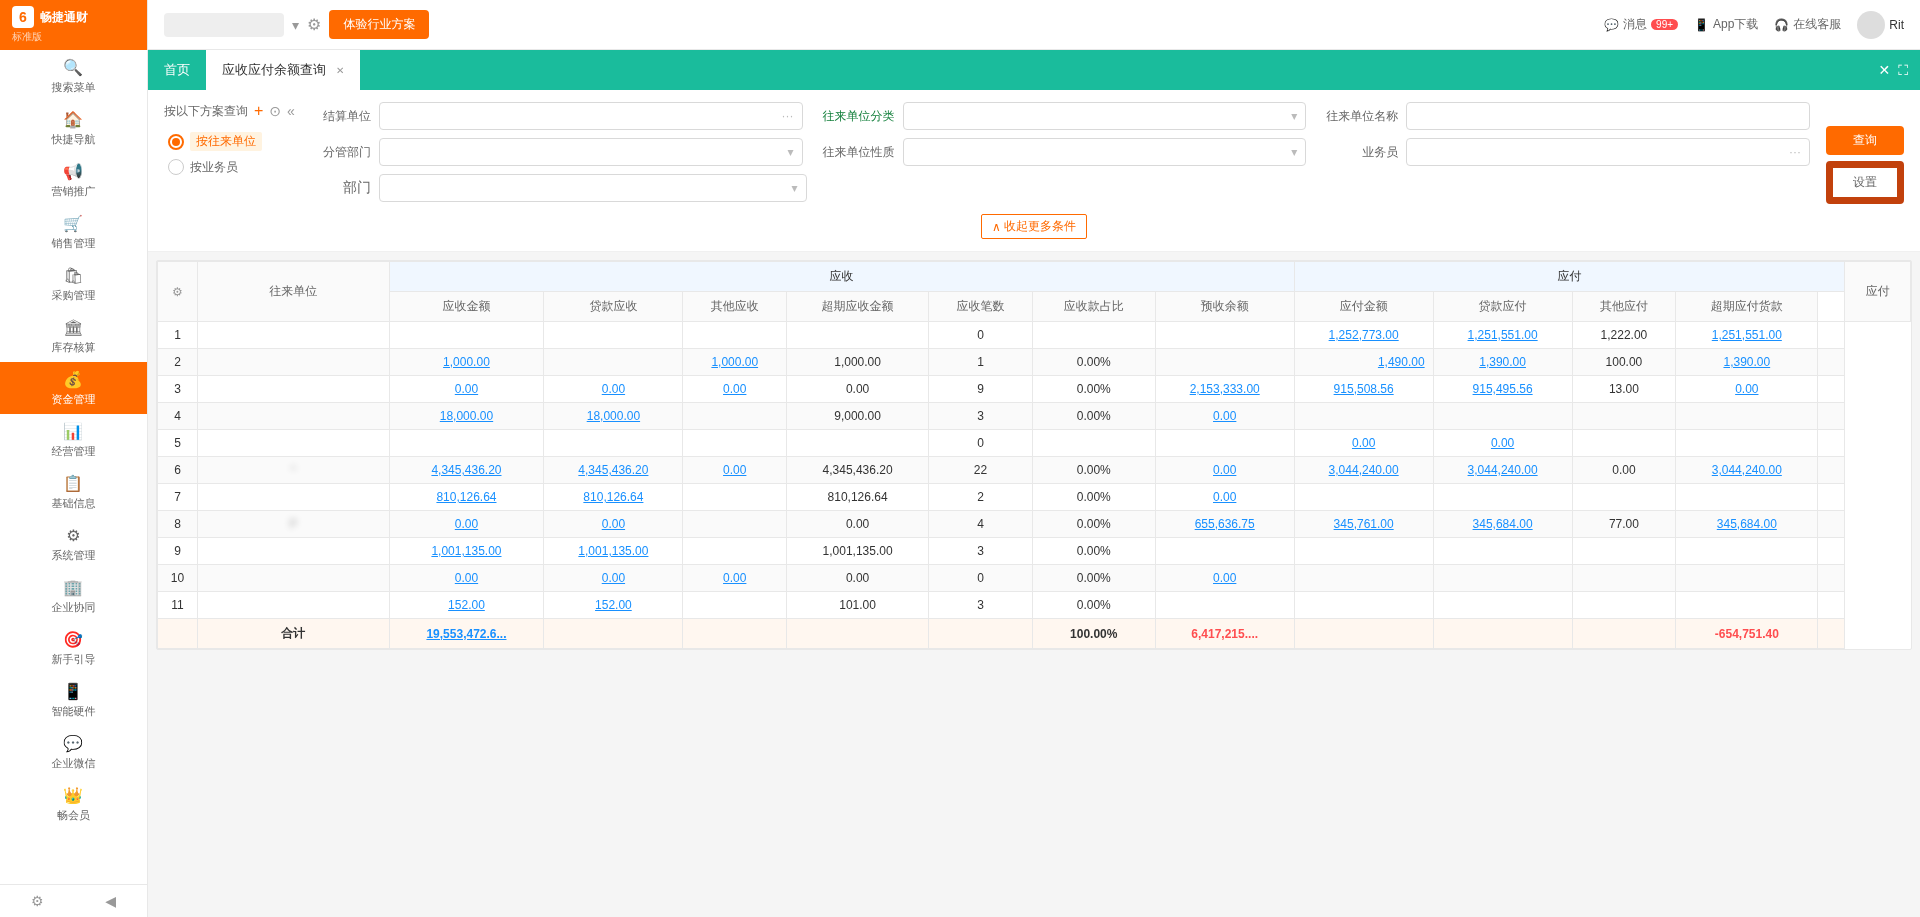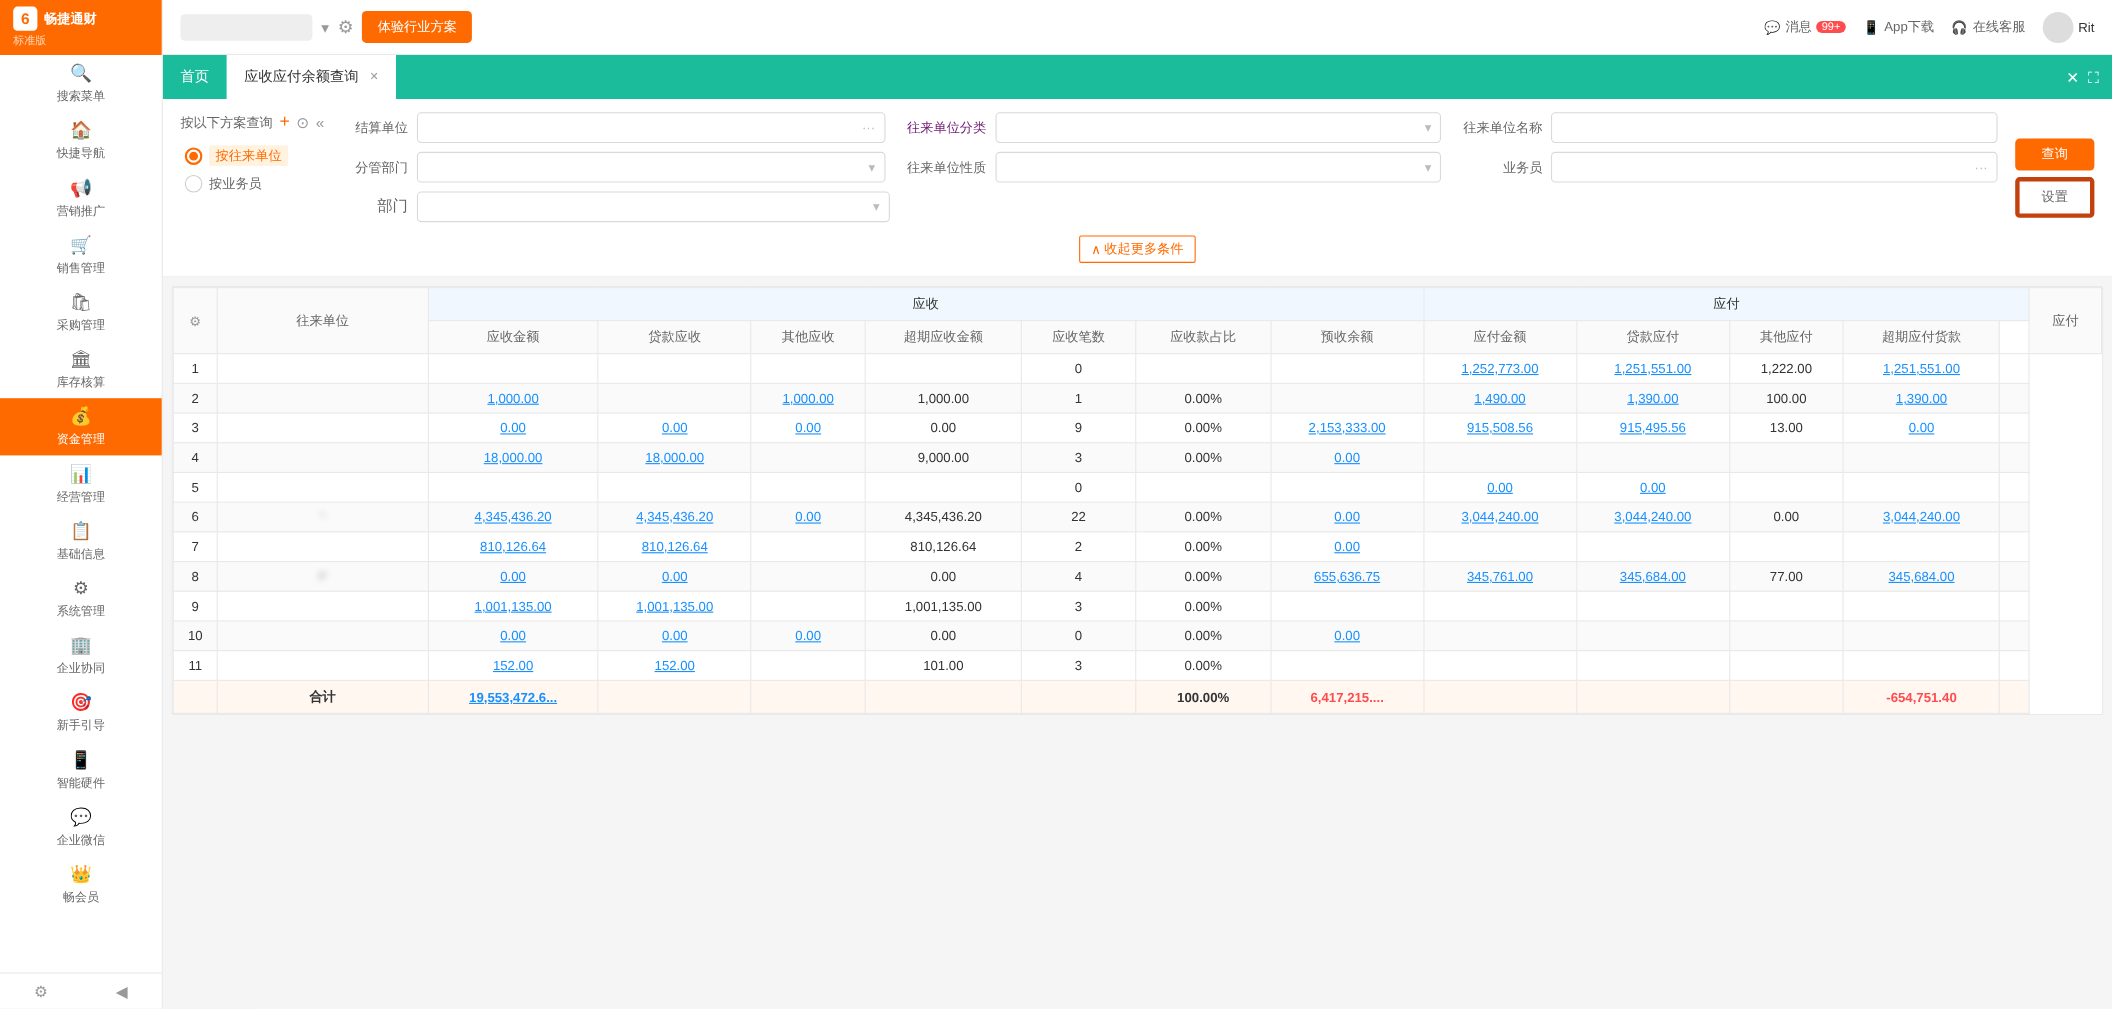--- a/index.html
+++ b/index.html
@@ -41,21 +41,21 @@
     .page-header { background: #fff; padding: 12px 16px 0; display: flex; align-items: center; justify-content: space-between; }
     .page-title { font-size: 16px; font-weight: bold; color: #333; }
     .page-actions { display: flex; gap: 8px; }
     .page-action-btn { color: #ff6a00; font-size: 12px; cursor: pointer; display: flex; align-items: center; gap: 3px; }
 
     
     .search-area { background: #fff; padding: 12px 16px; border-bottom: 1px solid #f0f0f0; }
 
     
     .query-btn { background: #ff6a00; color: #fff; border: none; padding: 6px 20px; border-radius: 4px; cursor: pointer; font-size: 12px; margin-right: 0; }
-    .setting-btn { background: #fff; color: #666; border: 4px solid #c2410c; padding: 6px 20px; border-radius: 4px; cursor: pointer; font-size: 12px; }
+    .setting-btn { background: #fff; color: #666; border: 7px solid #c2410c; padding: 6px 20px; border-radius: 4px; cursor: pointer; font-size: 12px; }
 
     
     .table-area { background: #fff; margin: 8px; border: 1px solid #e8e8e8; border-radius: 2px; }
     .data-table { width: 100%; border-collapse: collapse; font-size: 12px; }
     .data-table th, .data-table td { border: 1px solid #e8e8e8; padding: 6px 8px; text-align: center; white-space: nowrap; }
     .data-table th { background: #fafafa; color: #666; font-weight: normal; }
     .data-table th.group-header { background: #f0f7ff; color: #333; }
     .data-table td { color: #333; }
     .data-table tr:nth-child(even) td { background: #fafafa; }
     .data-table .link-cell { color: #1890ff; text-decoration: underline; cursor: pointer; }
@@ -213,21 +213,21 @@
         </div>
 
         <div style="flex:1;">
 
           <div style="display:grid;grid-template-columns:1fr 1fr 1fr;gap:12px;margin-bottom:8px;align-items:center;">
             <div style="display:flex;align-items:center;gap:8px;">
               <label style="min-width:60px;text-align:right;color:#666;font-size:12px;">结算单位</label>
               <div style="flex:1;border:1px solid #d9d9d9;border-radius:4px;height:28px;display:flex;align-items:center;padding:0 8px;justify-content:flex-end;color:#bbb;cursor:pointer;">···</div>
             </div>
             <div style="display:flex;align-items:center;gap:8px;">
-              <label style="min-width:80px;text-align:right;color:#701a75;font-size:12px;">往来单位分类</label>
+              <label style="min-width:80px;text-align:right;color:#15803d;font-size:12px;">往来单位分类</label>
               <div style="flex:1;border:1px solid #d9d9d9;border-radius:4px;height:28px;display:flex;align-items:center;padding:0 8px;justify-content:flex-end;color:#bbb;cursor:pointer;">▾</div>
             </div>
             <div style="display:flex;align-items:center;gap:8px;">
               <label style="min-width:80px;text-align:right;color:#666;font-size:12px;">往来单位名称</label>
               <div style="flex:1;border:1px solid #d9d9d9;border-radius:4px;height:28px;display:flex;align-items:center;padding:0 8px;"></div>
             </div>
           </div>
 
           <div style="display:grid;grid-template-columns:1fr 1fr 1fr;gap:12px;margin-bottom:8px;align-items:center;">
             <div style="display:flex;align-items:center;gap:8px;">
@@ -312,21 +312,21 @@
             <tr>
               <td>2</td>
               <td style="color: transparent; text-shadow: rgba(0, 0, 0, 0.3) 0px 0px 6px; user-select: none;"></td>
               <td style="color: rgb(24, 144, 255); text-decoration: underline; cursor: pointer;">1,000.00</td>
               <td></td>
               <td style="color: rgb(24, 144, 255); text-decoration: underline; cursor: pointer;">1,000.00</td>
               <td>1,000.00</td>
               <td>1</td>
               <td>0.00%</td>
               <td></td>
-              <td style="color: rgb(24, 144, 255); text-decoration: underline; cursor: pointer;">1,490.00</td>
+              <td style="color: rgb(24, 144, 255); text-decoration: underline; cursor: pointer; text-align: right;">1,490.00</td>
               <td style="color: rgb(24, 144, 255); text-decoration: underline; cursor: pointer;">1,390.00</td>
               <td>100.00</td>
               <td style="color: rgb(24, 144, 255); text-decoration: underline; cursor: pointer;">1,390.00</td>
               <td></td>
             </tr>
             <tr>
               <td>3</td>
               <td style="color: transparent; text-shadow: rgba(0, 0, 0, 0.3) 0px 0px 6px; user-select: none;"></td>
               <td style="color: rgb(24, 144, 255); text-decoration: underline; cursor: pointer;">0.00</td>
               <td style="color: rgb(24, 144, 255); text-decoration: underline; cursor: pointer;">0.00</td>

